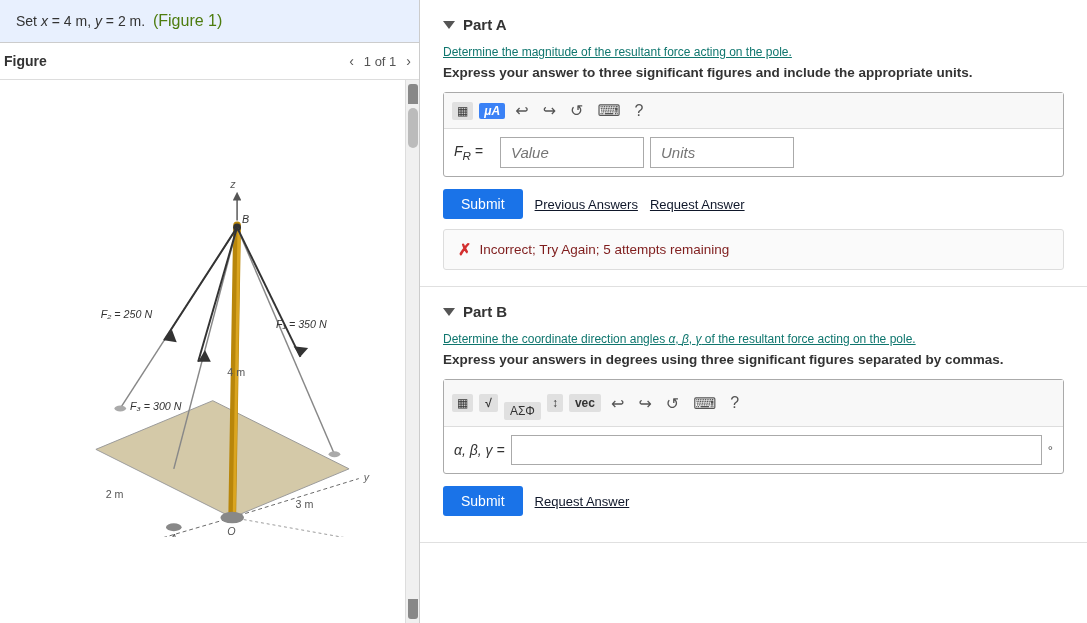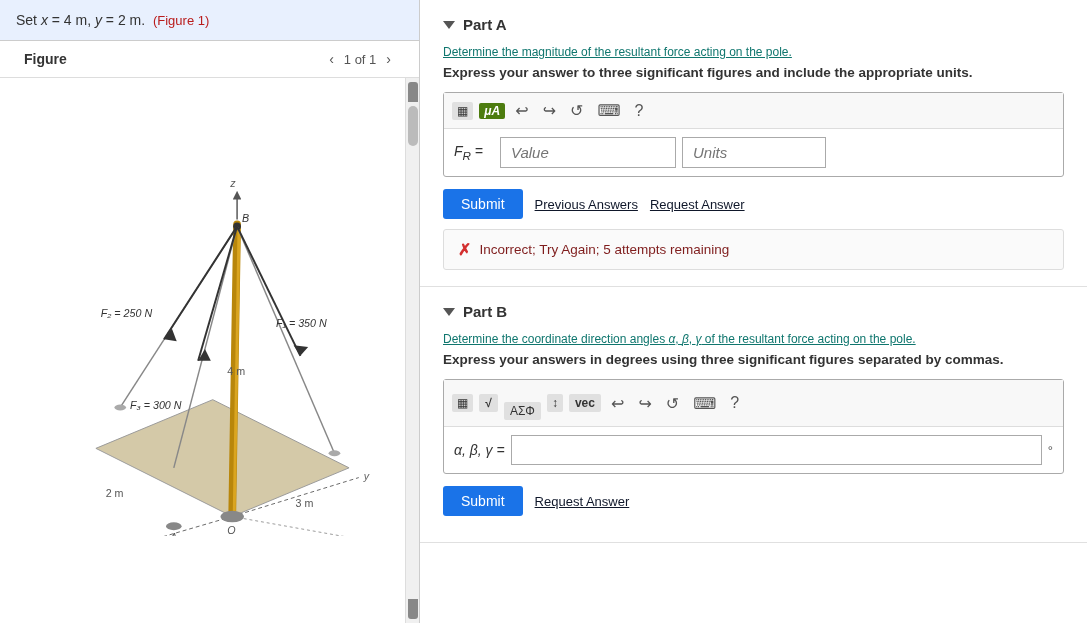--- a/index.html
+++ b/index.html
@@ -16,30 +16,30 @@
     }
 
     .set-vars {
       background: #e8f0fe;
       padding: 12px 16px;
       font-size: 14px;
       border-bottom: 1px solid #ccc;
     }
 
     .set-vars a {
-      color: #b91c1c;
+      color: #4d7c0f;
       text-decoration: none;
-      font-size: 13px;
+      font-size: 16px;
     }
 
     .figure-header {
       display: flex;
       align-items: center;
       justify-content: space-between;
-      padding: 8px 24px;
+      padding: 8px 4px;
       border-bottom: 1px solid #ddd;
     }
 
     .figure-title {
       font-weight: bold;
       font-size: 14px;
     }
 
     .figure-nav {
       display: flex;
@@ -158,21 +158,21 @@
       align-items: center;
       gap: 2px;
       background: #e0e0e0;
       border-radius: 2px;
       padding: 2px 5px;
       font-size: 12px;
       cursor: pointer;
     }
 
     .toolbar-ua {
-      background: #4d7c0f;
+      background: #3b82f6;
       color: white;
       border-radius: 2px;
       padding: 1px 5px;
       font-size: 12px;
       font-style: italic;
       font-weight: bold;
       cursor: pointer;
     }
 
     .input-row {
@@ -186,21 +186,21 @@
       font-style: italic;
       font-size: 14px;
       white-space: nowrap;
       min-width: 40px;
     }
 
     .input-value {
       border: 1px solid #aaa;
       padding: 6px 10px;
       font-size: 15px;
-      width: 176px;
+      width: 144px;
       color: #999;
       font-style: italic;
     }
 
     .input-units {
       border: 1px solid #aaa;
       padding: 6px 10px;
       font-size: 15px;
       width: 144px;
       color: #999;

